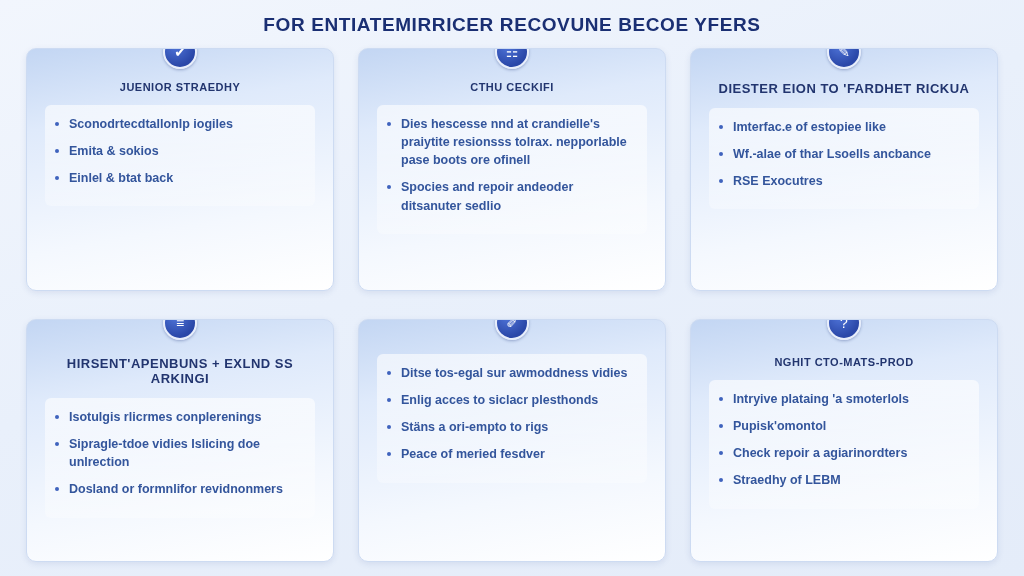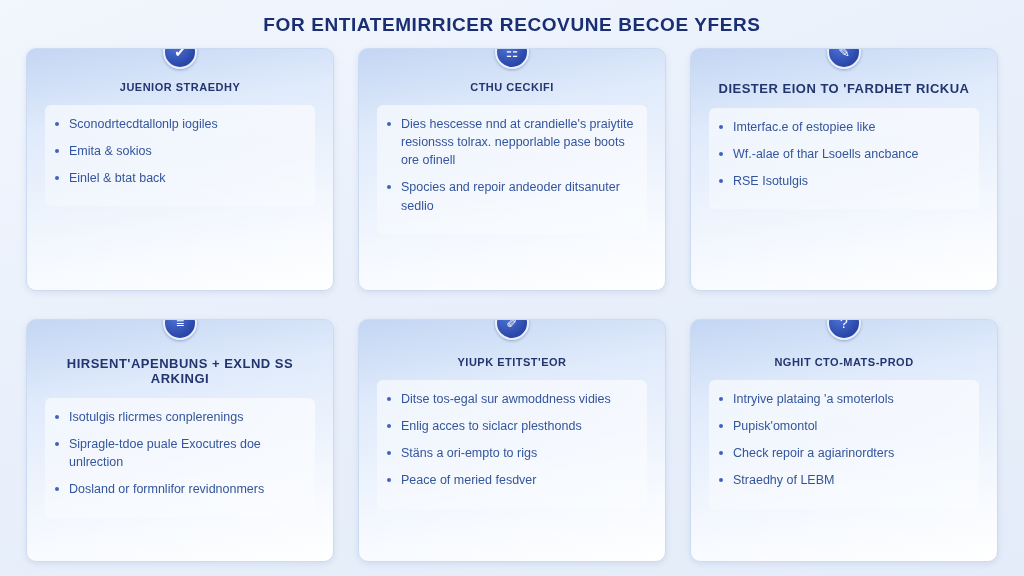--- a/index.html
+++ b/index.html
@@ -87,20 +87,21 @@
   }
   .card-body {
     border-radius: 6px;
     padding: 10px 10px 10px 8px;
     background: linear-gradient(180deg, rgba(255,255,255,0.62), rgba(255,255,255,0.30));
   }
   ul.items {
     list-style: none;
     margin: 0;
     padding: 0;
+    font-weight: bold;
   }
   ul.items li {
     position: relative;
     padding-left: 16px;
     margin-bottom: 9px;
     font-size: 12.5px;
     line-height: 1.45;
     color: #33559c;
     filter: blur(0.35px);
   }
@@ -150,40 +151,39 @@
       </div>
     </div>
 
     <div class="card">
       <div class="card-icon">✎</div>
       <div class="card-title long">Diester Eion To 'Fardhet Rickua</div>
       <div class="card-body">
         <ul class="items">
           <li>Imterfac.e of estopiee like</li>
           <li>Wf.-alae of thar Lsoells ancbance</li>
-          <li>RSE Isotulgis</li>
+          <li>RSE Exocutres</li>
         </ul>
       </div>
     </div>
 
     <div class="card row2">
       <div class="card-icon">≡</div>
       <div class="card-title long">Hirsent'apenbuns + Exlnd Ss Arkingi</div>
       <div class="card-body">
         <ul class="items">
           <li>Isotulgis rlicrmes conplerenings</li>
-          <li>Sipragle-tdoe puale Exocutres doe unlrection</li>
+          <li>Sipragle-tdoe vidies Islicing doe unlrection</li>
           <li>Dosland or formnlifor revidnonmers</li>
         </ul>
       </div>
     </div>
 
     <div class="card row2">
       <div class="card-icon">✐</div>
-      <div class="card-title">Yiupk Etitst'eor</div>
       <div class="card-body">
         <ul class="items">
           <li>Ditse tos-egal sur awmoddness vidies</li>
           <li>Enlig acces to siclacr plesthonds</li>
           <li>Stäns a ori-empto to rigs</li>
           <li>Peace of meried fesdver</li>
         </ul>
       </div>
     </div>
 

